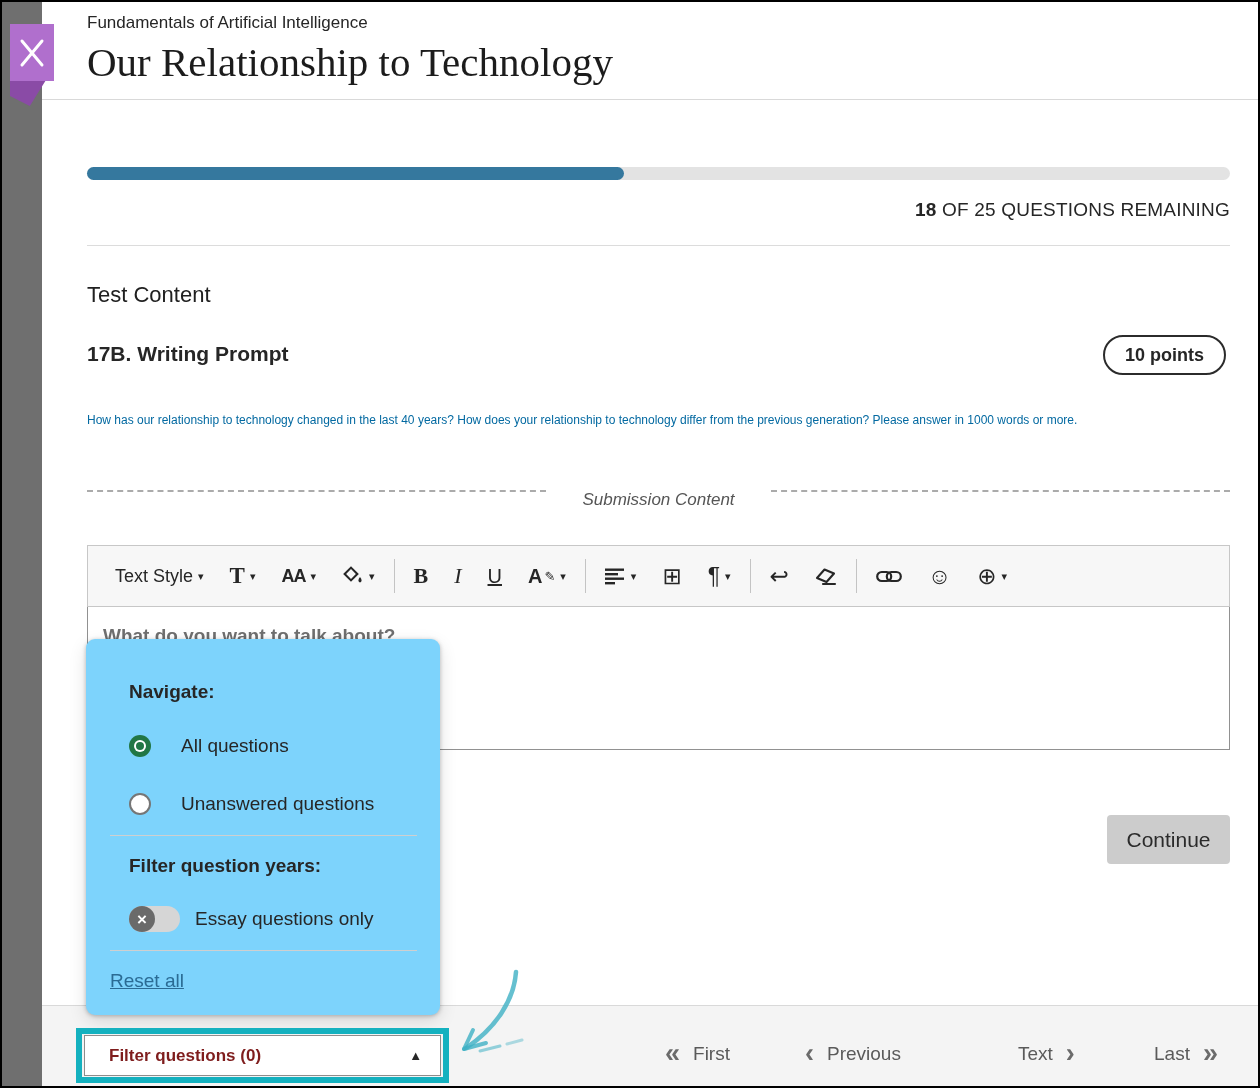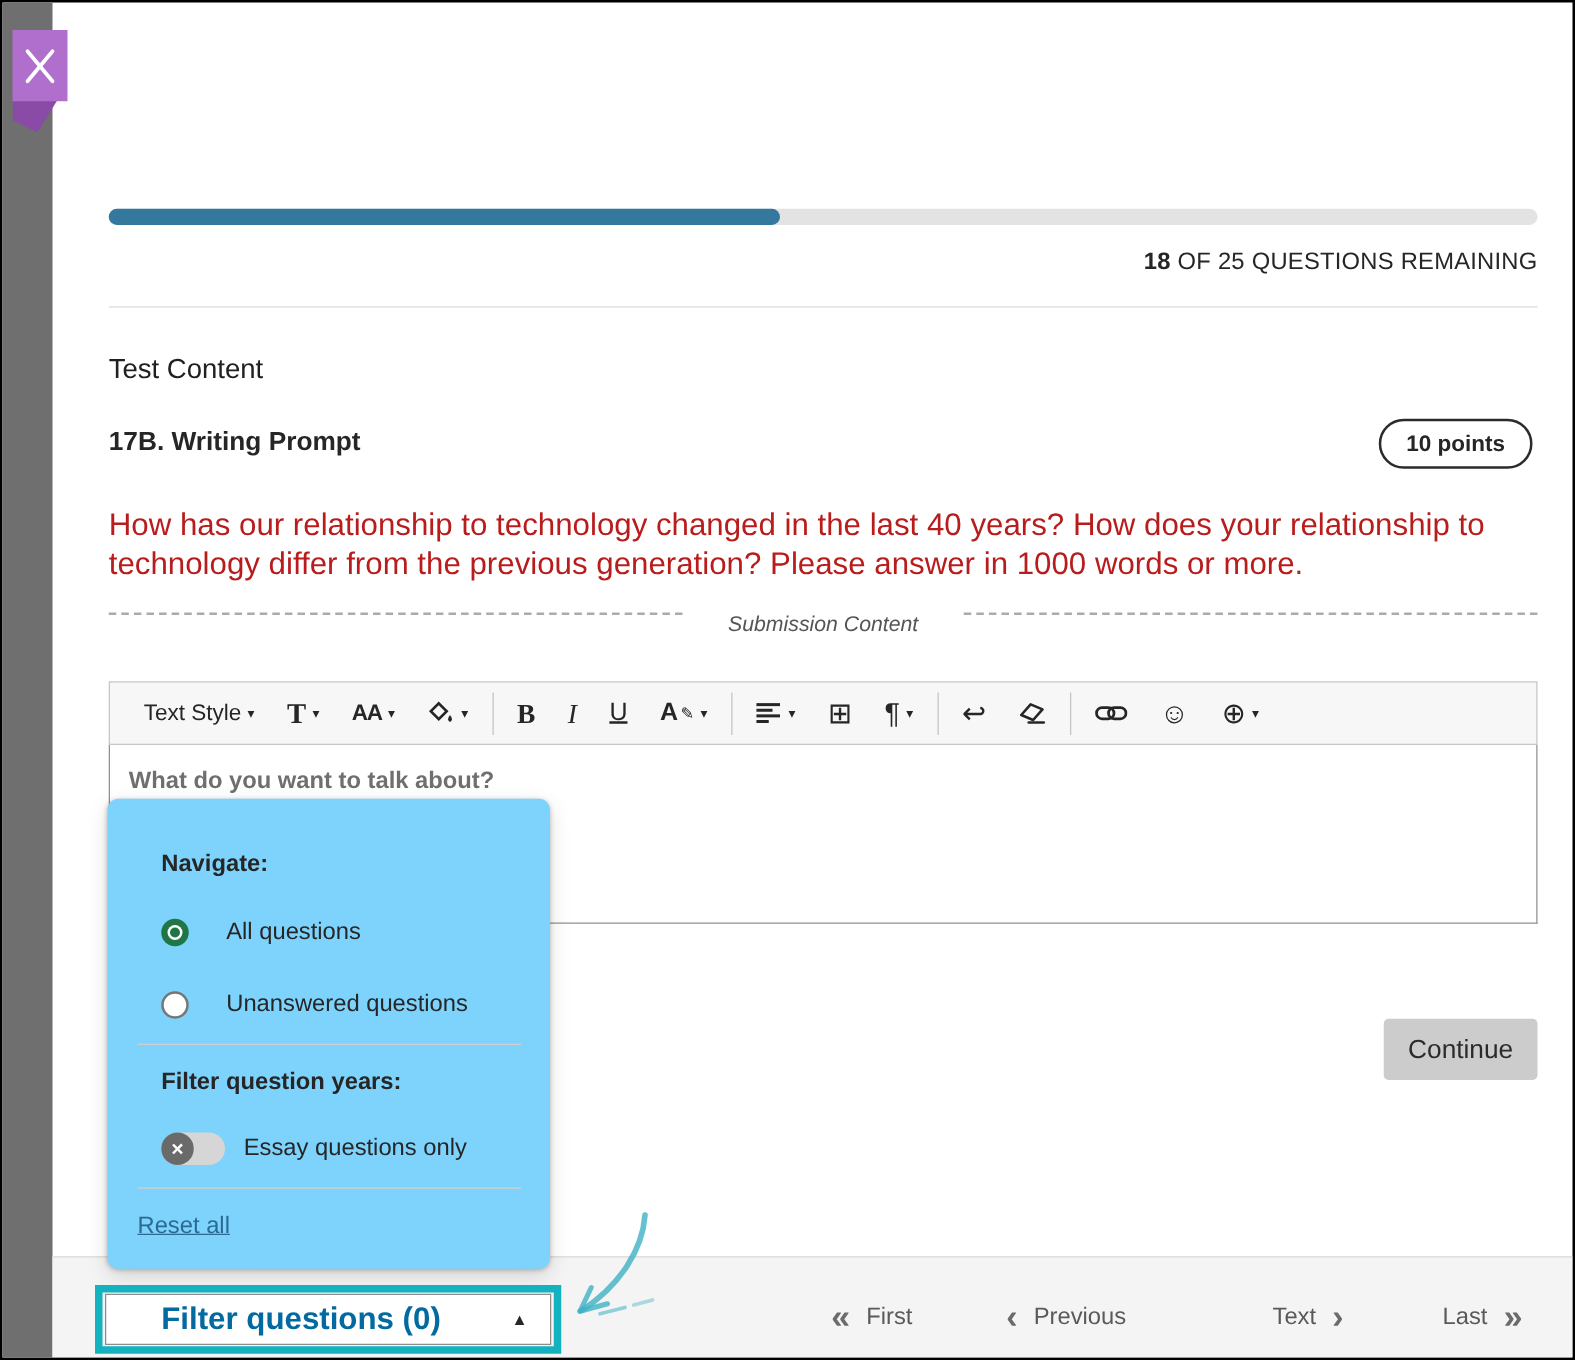--- a/index.html
+++ b/index.html
@@ -34,30 +34,30 @@
   .questions-text{ position:absolute; right:0; top:3px; font-size:19px; color:#262626; letter-spacing:.2px;}
   .questions-text b{ font-weight:700; }
   .status-divider{ position:absolute; left:85px; top:243px; width:1143px; border-top:1px solid #dcdcdc; }
 
   
   .section-title{ position:absolute; left:85px; top:280px; font-size:22px; color:#202020; }
   .question-label{ position:absolute; left:85px; top:340px; font-size:21px; font-weight:700; color:#262626; }
   .points-pill{ position:absolute; right:32px; top:333px; height:40px; padding:0 20px;
                 border:2px solid #2b2b2b; border-radius:20px; display:flex; align-items:center;
                 font-size:18px; font-weight:700; color:#262626; background:#fff;}
-  .prompt{ position:absolute; left:85px; top:403px; width:1143px; font-size:25px;
-           line-height:31px; color:#b91c1c; }
+  .prompt{ position:absolute; left:85px; top:403px; width:1143px; font-size:12px;
+           line-height:31px; color:#0369a1; }
   .submission-divider{ position:absolute; left:85px; top:488px; width:1143px; display:flex;
                        align-items:flex-start; gap:36px; }
   .submission-divider .dash{ flex:1; border-top:2px dashed #ababab; }
   .submission-divider .label{ font-style:italic; font-size:17px; color:#555; white-space:nowrap; }
 
   
   .editor{ position:absolute; left:85px; top:543px; width:1143px; }
-  .toolbar{ height:51px; background:#f7f7f7; border:1px solid #c7c7c7; display:flex;
+  .toolbar{ height:62px; background:#f7f7f7; border:1px solid #c7c7c7; display:flex;
             align-items:center; padding:0 14px; gap:0; }
   .tb{ background:none; border:none; cursor:pointer; color:#262626; display:flex;
        align-items:center; gap:5px; padding:0 13px; height:40px; font-family:"Liberation Sans",sans-serif;}
   .tb .caret{ font-size:11px; color:#262626; }
   .tb-label{ font-size:18px; }
   .tb-serifT{ font-family:"Liberation Serif",serif; font-size:23px; font-weight:700; }
   .tb-AA{ font-size:18px; font-weight:600; letter-spacing:-1px; }
   .tb-B{ font-family:"Liberation Serif",serif; font-size:22px; font-weight:800; }
   .tb-I{ font-family:"Liberation Serif",serif; font-size:22px; font-style:italic; }
   .tb-U{ font-size:20px; text-decoration:underline; }
@@ -100,21 +100,21 @@
                text-decoration:underline; cursor:pointer; }
 
   
   .footer{ position:absolute; left:40px; right:0; top:1003px; bottom:0; background:#f4f4f4;
            border-top:1px solid #d9d9d9; }
   .hl-box{ position:absolute; left:74px; top:1026px; width:373px; height:55px;
            border:6px solid #14b1bf; z-index:30; pointer-events:none; }
   .filter-btn{ position:absolute; left:82px; top:1033px; width:357px; height:41px; background:#fff;
                border:1px solid #8d8d8d; display:flex; align-items:center; cursor:pointer;
                padding:0 18px 0 24px; z-index:25; font-family:"Liberation Sans",sans-serif;}
-  .filter-btn .txt{ font-size:25px; font-weight:600; color:#0369a1;margin-left:20px; }
+  .filter-btn .txt{ font-size:17px; font-weight:600; color:#7f1d1d; }
   .filter-btn .tri{ margin-left:auto; font-size:13px; color:#262626; }
   .nav-item{ position:absolute; top:1038px; display:flex; align-items:center; gap:13px;
              background:none; border:none; cursor:pointer; color:#5f5f5f;
              font-family:"Liberation Sans",sans-serif;}
   .nav-item .chev{ font-size:27px; line-height:1; color:#6b6b6b; font-weight:600;}
   .nav-item .nlbl{ font-size:19px; color:#5a5a5a; }
   .nav-first{ left:663px; } .nav-prev{ left:803px; } .nav-next{ left:1016px; } .nav-last{ left:1152px; }
 
   .arrow-svg{ position:absolute; left:0; top:0; z-index:28; pointer-events:none; }
 </style>
@@ -125,20 +125,24 @@
 
   <div class="rail"></div>
   <div class="ribbon-tail"></div>
   <button class="close-btn">
     <svg width="30" height="32" viewBox="0 0 30 32">
       <line x1="5" y1="4" x2="25" y2="28" stroke="#fff" stroke-width="3" stroke-linecap="round"></line>
       <line x1="25" y1="4" x2="5" y2="28" stroke="#fff" stroke-width="3" stroke-linecap="round"></line>
     </svg>
   </button>
 
+  <div class="header">
+    <div class="course">Fundamentals of Artificial Intelligence</div>
+    <div class="page-title">Our Relationship to Technology</div>
+  </div>
 
   <div class="progress-track">
     <div class="progress-fill" style="width: 47%;"></div>
   </div>
 
   <div class="status-row">
     <div class="questions-text"><b>18</b><span> OF 25 QUESTIONS REMAINING</span></div>
   </div>
   <div class="status-divider"></div>
 

